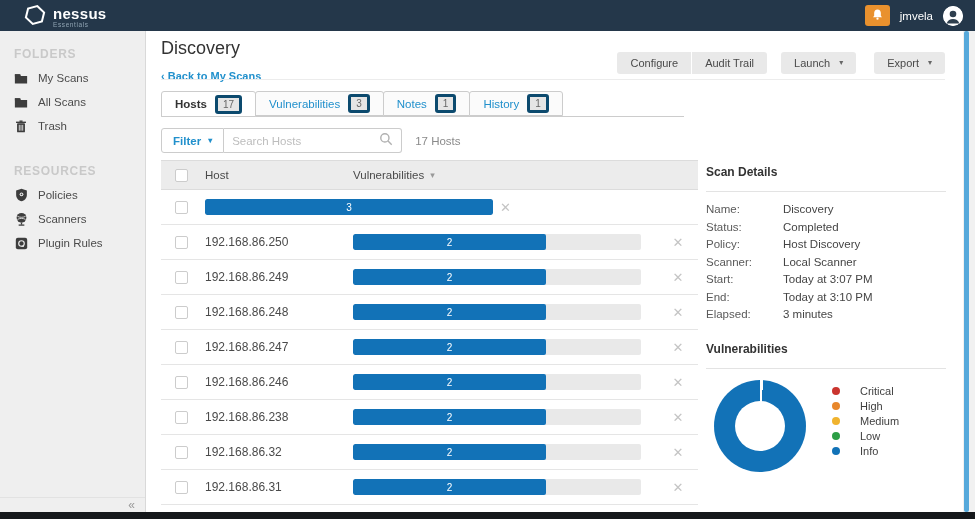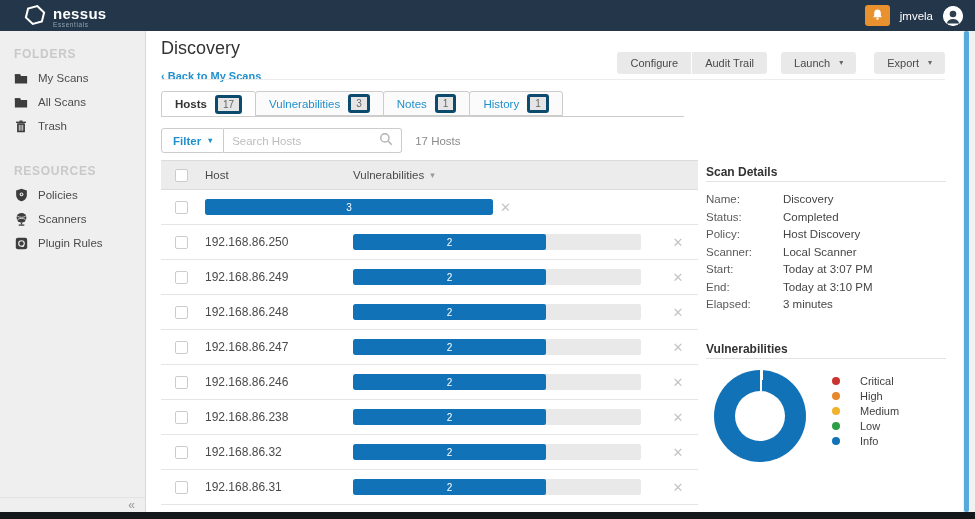--- a/index.html
+++ b/index.html
@@ -64,21 +64,21 @@
   .col-vuln { display:flex; align-items:center; gap:6px; }
   .sort-caret { font-size:9px; color:#999; }
   .cell-host { font-size:12px; color:#4a4a4a; }
   .bar-track { width:288px; height:16px; background:#e9e9e9; border-radius:2px; overflow:hidden; cursor:pointer; }
   .bar-fill { height:100%; background:#1272b7; border-radius:2px; display:flex; align-items:center; justify-content:center; color:#fff; font-size:10px; }
   .cell-x { text-align:center; color:#c4c4c4; font-size:13px; cursor:pointer; }
   
   .panel { position:absolute; left:559px; width:240px; }
   .panel-scan { top:134px; }
   .panel-vuln { top:311px; }
-  .panel-title { font-size:12px; font-weight:bold; color:#333; padding-bottom:2px; border-bottom:1px solid #e3e3e3; }
+  .panel-title { font-size:12px; font-weight:bold; color:#333; padding-bottom:12px; border-bottom:1px solid #e3e3e3; }
   .details { margin-top:9px; }
   .detail-row { display:grid; grid-template-columns:77px 1fr; font-size:11.5px; line-height:17.5px; }
   .detail-label { color:#5a5a5a; }
   .detail-value { color:#454545; }
   .donut-wrap { display:flex; margin-top:11px; }
   .donut { width:92px; height:92px; border-radius:50%; margin-left:8px; position:relative; }
   .donut-hole { position:absolute; left:21px; top:21px; width:50px; height:50px; border-radius:50%; background:#fff; }
   .legend { margin-left:26px; margin-top:3px; }
   .legend-item { display:flex; align-items:center; gap:20px; height:15px; font-size:11px; color:#3f3f3f; }
   .legend-dot { width:8px; height:8px; border-radius:50%; flex:0 0 auto; }

